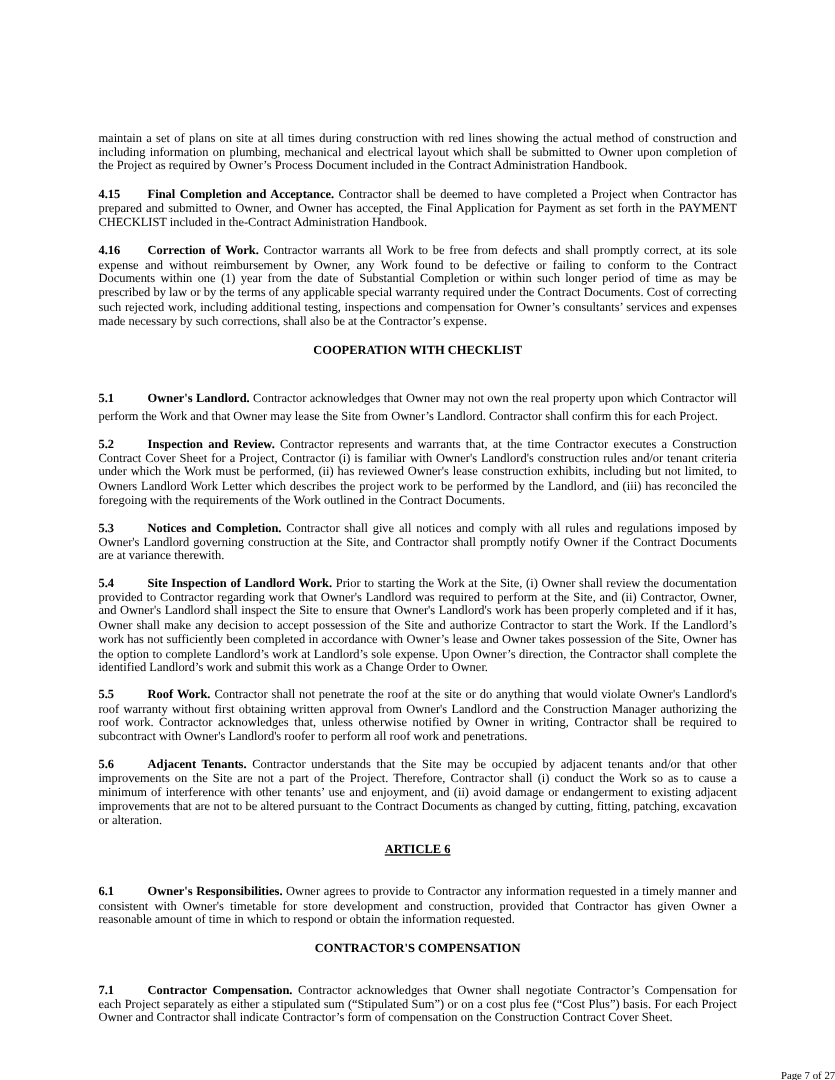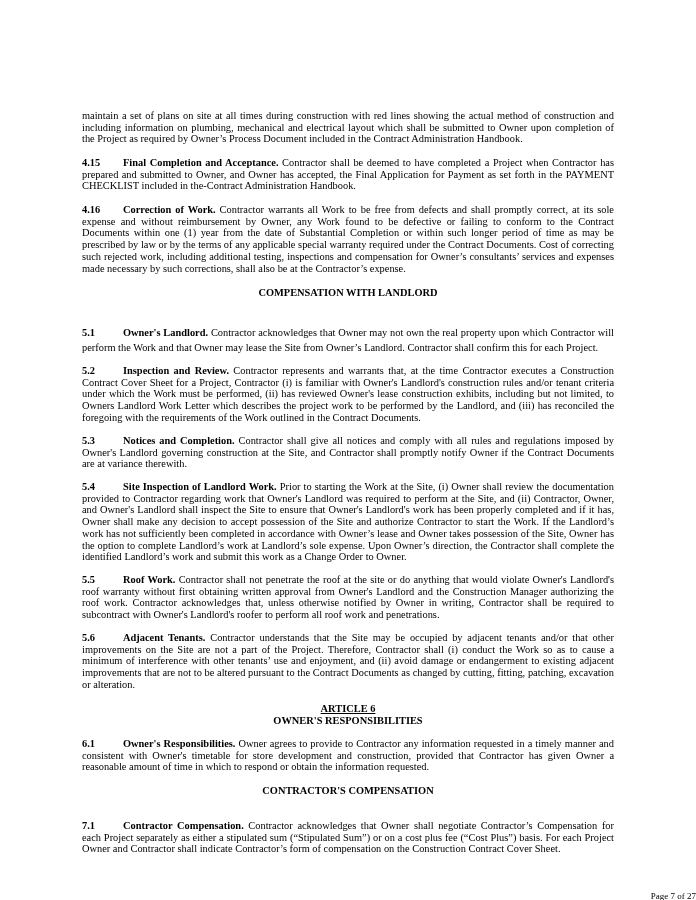--- a/index.html
+++ b/index.html
@@ -22,38 +22,37 @@
 
 <div class="page">
 
   <p class="para" style="top:66px;">maintain a set of plans on site at all times during construction with red lines showing the actual method of construction and including information on plumbing, mechanical and electrical layout  which shall be submitted to Owner upon completion of the Project as required by Owner’s Process Document included in the Contract Administration Handbook.</p>
 
   <p class="para" style="top:113px;"><span class="num">4.15</span><span class="ptitle">Final Completion and Acceptance.</span><span> Contractor shall be deemed to have completed a Project when Contractor has prepared and submitted to Owner, and Owner has accepted, the Final Application for Payment as set forth in the PAYMENT CHECKLIST included in the-Contract Administration Handbook.</span></p>
 
   <p class="para" style="top:160px;"><span class="num">4.16</span><span class="ptitle">Correction of Work.</span><span> Contractor warrants all Work to be free from defects and shall promptly correct, at its sole expense and without reimbursement by Owner, any Work found to be defective or failing to conform to the Contract Documents within one (1) year from the date of Substantial Completion or within such longer period of time as may be prescribed by law or by the terms of any applicable special warranty required under the Contract Documents.  Cost of correcting such rejected work, including additional testing, inspections and compensation for Owner’s consultants’ services and expenses made necessary by such corrections, shall also be at the Contractor’s expense.</span></p>
 
   <div class="article" style="top:243px;">
-    <span class="a-title">COMPENSATION WITH LANDLORD</span>
+    <span class="a-title">COOPERATION WITH CHECKLIST</span>
   </div>
 
   <p class="para" style="top:282px; line-height:14.5px;"><span class="num">5.1</span><span class="ptitle">Owner's Landlord.</span><span> Contractor acknowledges that Owner may not own the real property upon which Contractor will perform the Work and that Owner may lease the Site from Owner’s Landlord.  Contractor shall confirm this for each Project.</span></p>
 
   <p class="para" style="top:321px;"><span class="num">5.2</span><span class="ptitle">Inspection and Review.</span><span> Contractor represents and warrants that, at the time Contractor executes a Construction Contract Cover Sheet for a Project, Contractor (i) is familiar with Owner's Landlord's construction rules and/or tenant criteria under which the Work must be performed, (ii) has reviewed Owner's lease construction exhibits, including but not limited, to Owners Landlord Work Letter which describes the project work to be performed by the Landlord, and (iii) has reconciled the foregoing with the requirements of the Work outlined in the Contract Documents.</span></p>
 
   <p class="para" style="top:391px;"><span class="num">5.3</span><span class="ptitle">Notices and Completion.</span><span> Contractor shall give all notices and comply with all rules and regulations imposed by Owner's Landlord governing construction at the Site, and Contractor shall promptly notify Owner if the Contract Documents are at variance therewith.</span></p>
 
   <p class="para" style="top:437px;"><span class="num">5.4</span><span class="ptitle">Site Inspection of Landlord Work.</span><span> Prior to starting the Work at the Site, (i) Owner shall review the documentation provided to Contractor regarding work that Owner's Landlord was required to perform at the Site, and (ii) Contractor, Owner, and Owner's Landlord shall inspect the Site to ensure that Owner's Landlord's work has been properly completed and if it has, Owner shall make any decision to accept possession of the Site and authorize Contractor to start the Work.  If the Landlord’s work has not sufficiently been completed in accordance with Owner’s lease and Owner takes possession of the Site, Owner has the option to complete Landlord’s work at Landlord’s sole expense.  Upon Owner’s direction, the Contractor shall complete the identified Landlord’s work and submit this work as a Change Order to Owner.</span></p>
 
   <p class="para" style="top:530px;"><span class="num">5.5</span><span class="ptitle">Roof Work.</span><span> Contractor shall not penetrate the roof at the site or do anything that would violate Owner's Landlord's roof warranty without first obtaining written approval from Owner's Landlord and the Construction Manager authorizing the roof work. Contractor acknowledges that, unless otherwise notified by Owner in writing, Contractor shall be required to subcontract with Owner's Landlord's roofer to perform all roof work and penetrations.</span></p>
 
   <p class="para" style="top:588px;"><span class="num">5.6</span><span class="ptitle">Adjacent Tenants.</span><span> Contractor understands that the Site may be occupied by adjacent tenants and/or that other improvements on the Site are not a part of the Project.  Therefore, Contractor shall (i) conduct the Work so as to cause a minimum of interference with other tenants’ use and enjoyment, and (ii) avoid damage or endangerment to existing adjacent improvements that are not to be altered pursuant to the Contract Documents as changed by cutting, fitting, patching, excavation or alteration.</span></p>
 
   <div class="article" style="top:659px;">
     <span class="a-num">ARTICLE 6</span>
-    <span class="a-title">OWNER'S RESPONSIBILITIES</span>
   </div>
 
   <p class="para" style="top:694px;"><span class="num">6.1</span><span class="ptitle">Owner's Responsibilities.</span><span> Owner agrees to provide to Contractor any information requested in a timely manner and consistent with Owner's timetable for store development and construction, provided that Contractor has given Owner a reasonable amount of time in which to respond or obtain the information requested.</span></p>
 
   <div class="article" style="top:741px;">
     <span class="a-title">CONTRACTOR'S COMPENSATION</span>
   </div>
 
   <p class="para" style="top:776px;"><span class="num">7.1</span><span class="ptitle">Contractor Compensation.</span><span> Contractor acknowledges that Owner shall negotiate Contractor’s Compensation for each Project separately as either a stipulated sum (“Stipulated Sum”) or on a cost plus fee (“Cost Plus”) basis.  For each Project Owner and Contractor shall indicate Contractor’s form of compensation on the Construction Contract Cover Sheet.</span></p>
 

